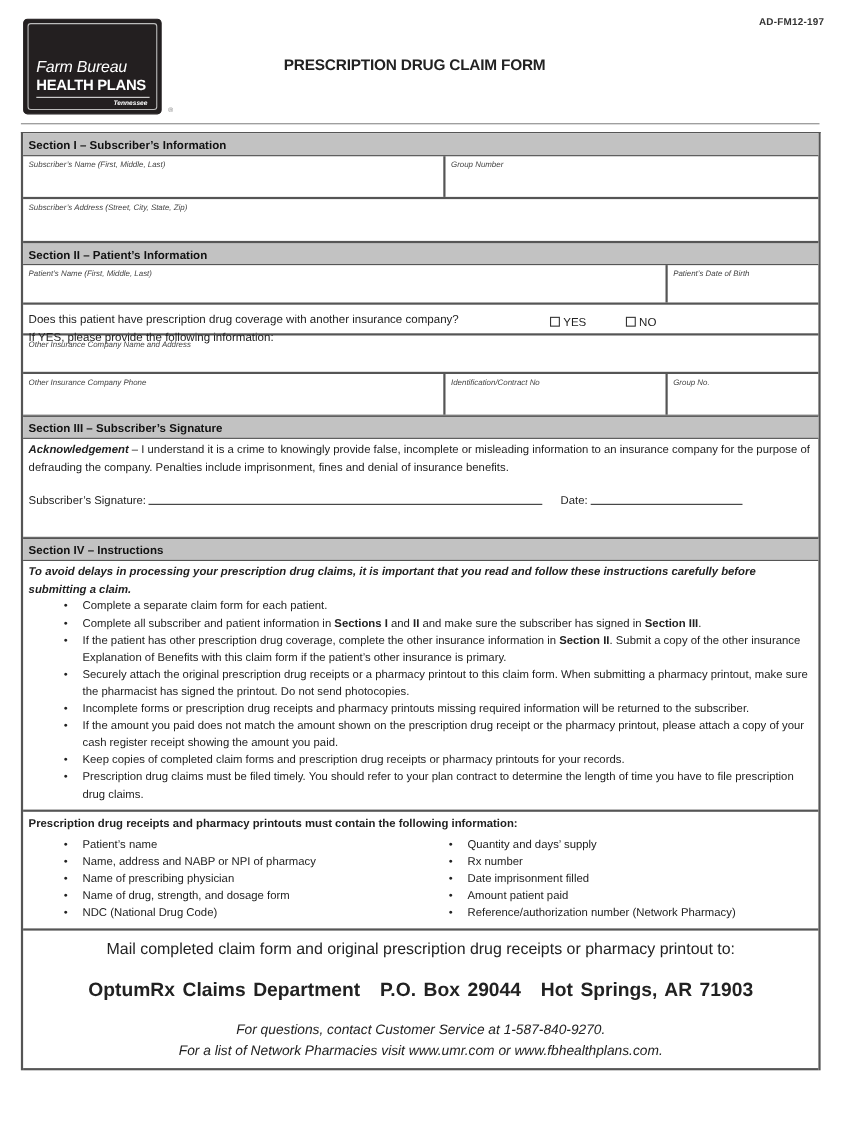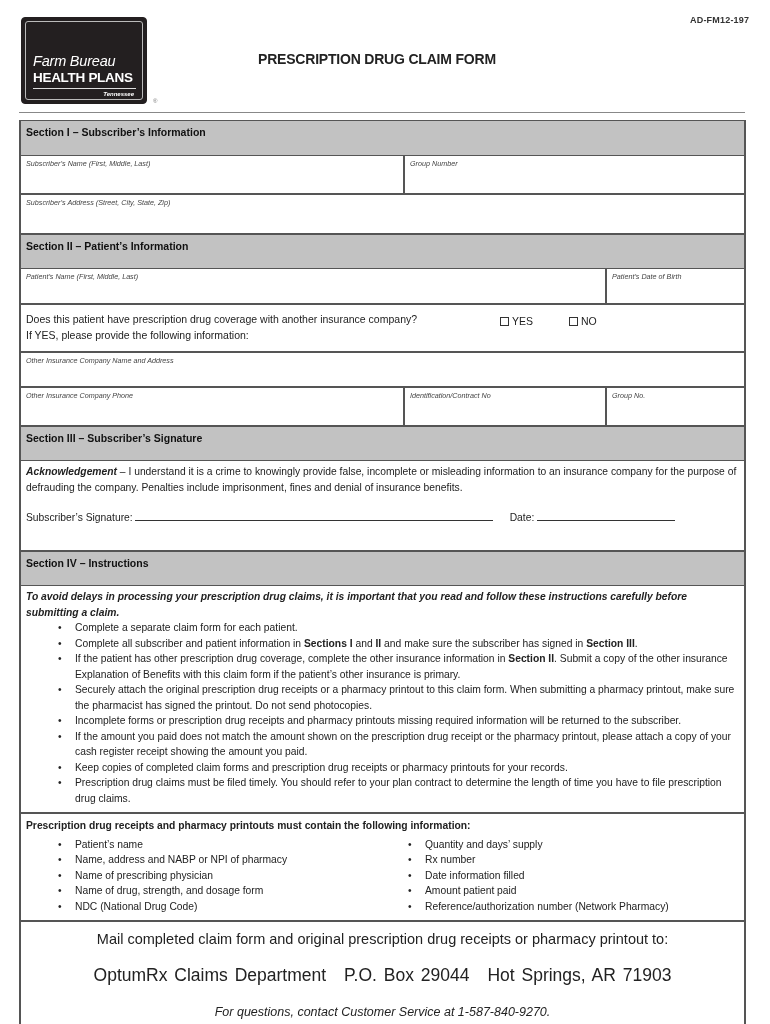--- a/index.html
+++ b/index.html
@@ -15,25 +15,25 @@
   .logo-line1 { position: absolute; left: 11px; top: 35px; color: #fff; font-size: 14.5px; font-style: italic; letter-spacing: -0.2px; }
   .logo-line2 { position: absolute; left: 11px; top: 52px; color: #fff; font-size: 13.5px; font-weight: bold; letter-spacing: -0.3px; }
   .logo-rule { position: absolute; left: 11px; right: 10px; top: 70px; height: 1px; background: #ddd; }
   .logo-state { position: absolute; right: 12px; top: 73px; color: #fff; font-size: 6px; font-style: italic; font-weight: bold; }
   .logo-dot { left: 153px; top: 98px; font-size: 6px; color: #777; }
   .title { left: 258px; top: 51px; font-size: 14px; font-weight: bold; color: #222; letter-spacing: -0.2px; }
   .top-rule { left: 19px; top: 112px; width: 726px; height: 1px; background: #888; }
 
   
   .form { left: 19px; top: 120px; width: 727px; border-left: 2px solid #555; border-right: 2px solid #555; border-top: 1px solid #555; }
-  .sec-head { height: 35px; background: #c2c2c2; border-bottom: 1px solid #555; border-top: 1px solid #555; padding: 5px 0 4px 5px; font-size: 10.5px; font-weight: bold; color: #111; }
+  .sec-head { height: 21px; background: #c2c2c2; border-bottom: 1px solid #555; border-top: 1px solid #555; padding: 5px 0 4px 5px; font-size: 10.5px; font-weight: bold; color: #111; }
   .row { display: flex; border-bottom: 2px solid #555; }
   .cell { padding: 3px 5px; font-size: 7.2px; font-style: italic; color: #444; }
   .cell + .cell { border-left: 2px solid #555; }
-  .q-row { padding: 6px 5px 3px 5px; font-size: 10.5px; color: #222; line-height: 16px; position: relative; border-bottom: 2px solid #555; height: 48px; }
+  .q-row { padding: 6px 5px 3px 5px; font-size: 10.5px; color: #222; line-height: 16px; position: relative; border-bottom: 2px solid #555; height: 28px; }
   .chk { position: absolute; top: 8px; font-size: 10.5px; }
   .chk .box { display: inline-block; width: 9px; height: 9px; border: 1px solid #333; vertical-align: -1px; margin-right: 3px; }
 
   .ack { padding: 3px 5px 0 5px; font-size: 10.3px; line-height: 16px; color: #222; height: 90px; border-bottom: 1px solid #555; }
   .ack b { font-style: italic; }
   .sig-line { margin-top: 14px; display: flex; }
   .underline { display: inline-block; border-bottom: 1px solid #333; height: 11px; vertical-align: -2px; }
 
   .instr { padding: 3px 5px 6px 5px; font-size: 10.3px; line-height: 15.5px; color: #222; border-bottom: 2px solid #555; }
   .instr-intro { font-weight: bold; font-style: italic; }
@@ -45,21 +45,21 @@
   .req { padding: 4px 5px 6px 5px; font-size: 10.3px; line-height: 15.5px; color: #222; border-bottom: 2px solid #555; }
   .req-title { font-weight: bold; margin-bottom: 3px; }
   .req-cols { display: flex; }
   .req-cols ul { list-style: none; }
   .req-cols li { position: relative; padding-left: 17px; }
   .req-cols li::before { content: "•"; position: absolute; left: 0; }
   .req-left { margin-left: 32px; width: 350px; }
 
   .mail { text-align: center; color: #222; height: 127px; border-bottom: 2px solid #555; }
   .mail-intro { font-size: 14.5px; padding-top: 9px; }
-  .mail-addr { font-size: 17.5px; font-weight: normal; margin-top: 18px; word-spacing: 2px; }
+  .mail-addr { font-size: 17.5px; font-weight: bold; margin-top: 18px; word-spacing: 2px; }
   .mail-addr span { margin: 0 9px; }
   .mail-q { font-size: 12.5px; font-style: italic; margin-top: 17px; line-height: 19px; }
 </style>
 </head>
 <body>
 
 <div class="abs form-code">AD-FM12-197</div>
 
 <div class="abs logo">
   <div class="logo-inner"></div>
@@ -136,21 +136,21 @@
       <ul class="req-left">
         <li>Patient’s name</li>
         <li>Name, address and NABP or NPI of pharmacy</li>
         <li>Name of prescribing physician</li>
         <li>Name of drug, strength, and dosage form</li>
         <li>NDC (National Drug Code)</li>
       </ul>
       <ul>
         <li>Quantity and days’ supply</li>
         <li>Rx number</li>
-        <li>Date information filled</li>
+        <li>Date imprisonment filled</li>
         <li>Amount patient paid</li>
         <li>Reference/authorization number (Network Pharmacy)</li>
       </ul>
     </div>
   </div>
 
   <div class="mail">
     <div class="mail-intro">Mail completed claim form and original prescription drug receipts or pharmacy printout to:</div>
     <div class="mail-addr">
       <span>OptumRx Claims Department</span><span>P.O.  Box 29044</span><span>Hot Springs, AR 71903</span>

